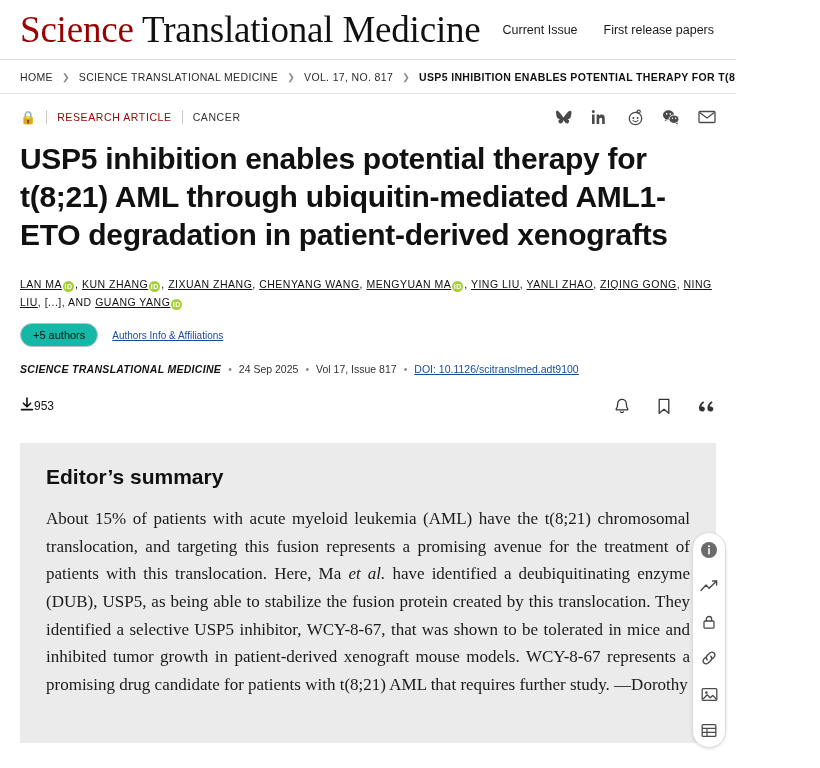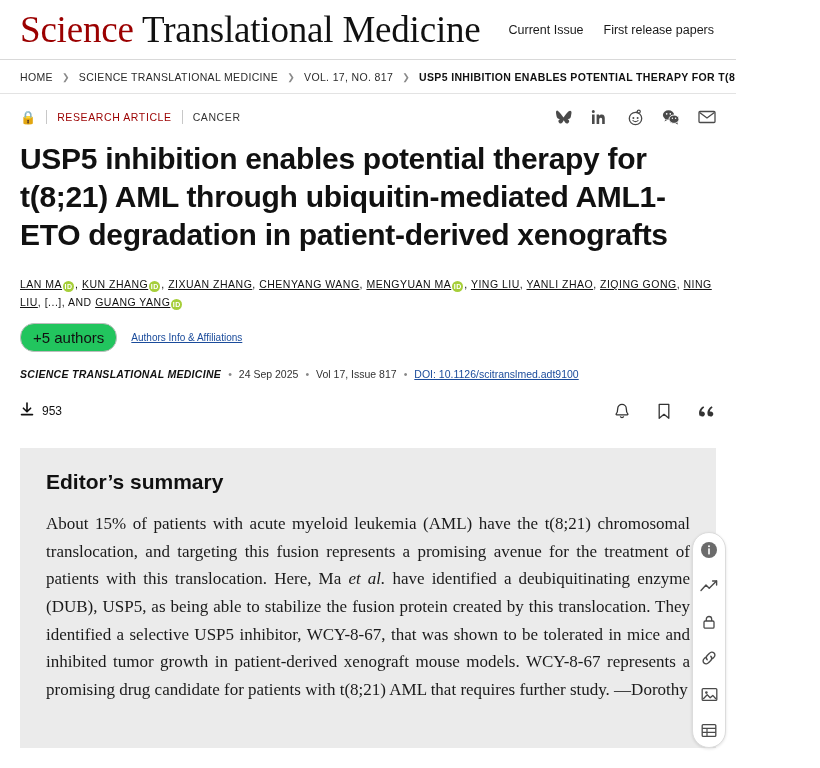--- a/index.html
+++ b/index.html
@@ -26,21 +26,21 @@
     font-size: 37px;
     line-height: 1;
     white-space: nowrap;
     letter-spacing: -0.2px;
   }
   .logo .sci { color: #9b0000; font-style: normal; }
   .logo .rest { color: #111; }
   .masthead-nav {
     margin-left: auto;
     display: flex;
-    gap: 20px;
+    gap: 26px;
     font-size: 12.5px;
     color: #1a1a1a;
     padding-right: 2px;
   }
   .masthead-nav a { color: #1a1a1a; text-decoration: none; white-space: nowrap; }
 
   
   .breadcrumb {
     height: 34px;
     display: flex;
@@ -107,23 +107,23 @@
     font-weight: bold;
     vertical-align: -1px;
     margin: 0 1px;
     font-family: "Liberation Sans", sans-serif;
   }
   .auth-actions { margin: 12px 20px 0 20px; display: flex; align-items: center; gap: 14px; }
   .pill {
     border: 1px solid #bdbdbd;
     border-radius: 14px;
     padding: 5px 12px;
-    font-size: 15px;
+    font-size: 11px;
     color: #111;
-    background: #22c55e;
+    background: #14b8a6;
   }
   .affil-link { font-size: 10px; color: #1a4b9b; text-decoration: underline; }
 
   
   .journal-line {
     margin: 16px 20px 0 20px;
     font-size: 10.5px;
     color: #333;
     display: flex;
     align-items: center;
@@ -134,21 +134,21 @@
   .journal-line .dot { color: #888; }
   .journal-line .doi { color: #1a4b9b; text-decoration: underline; text-align: right; }
 
   
   .action-bar {
     margin: 14px 20px 0 20px;
     display: flex;
     align-items: center;
     height: 34px;
   }
-  .downloads { display: flex; align-items: center; gap: 8px; font-size: 12px; color: #111; }
+  .downloads { display: flex; align-items: center; gap: 0; font-size: 12px; color: #111; }
   .act-right { margin-left: auto; display: flex; align-items: center; gap: 22px; }
   .act-icon { color: #333; display: inline-flex; align-items: center; justify-content: center; width: 20px; height: 20px;}
   .check-access {
     background: #d0021b;
     color: #fff;
     border: none;
     border-radius: 17px;
     height: 34px;
     padding: 0 20px;
     font-size: 12.5px;

